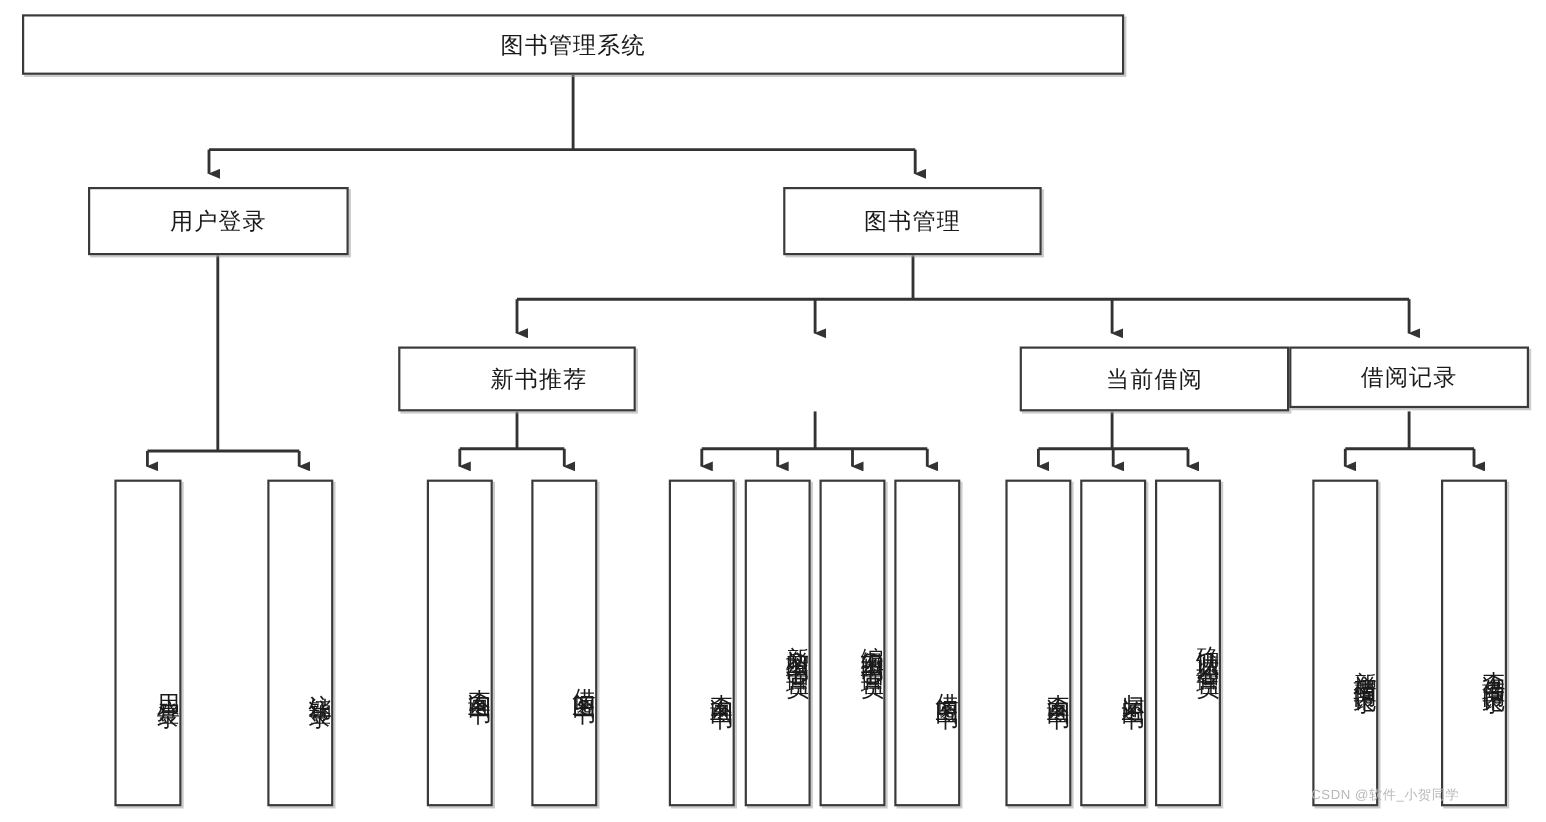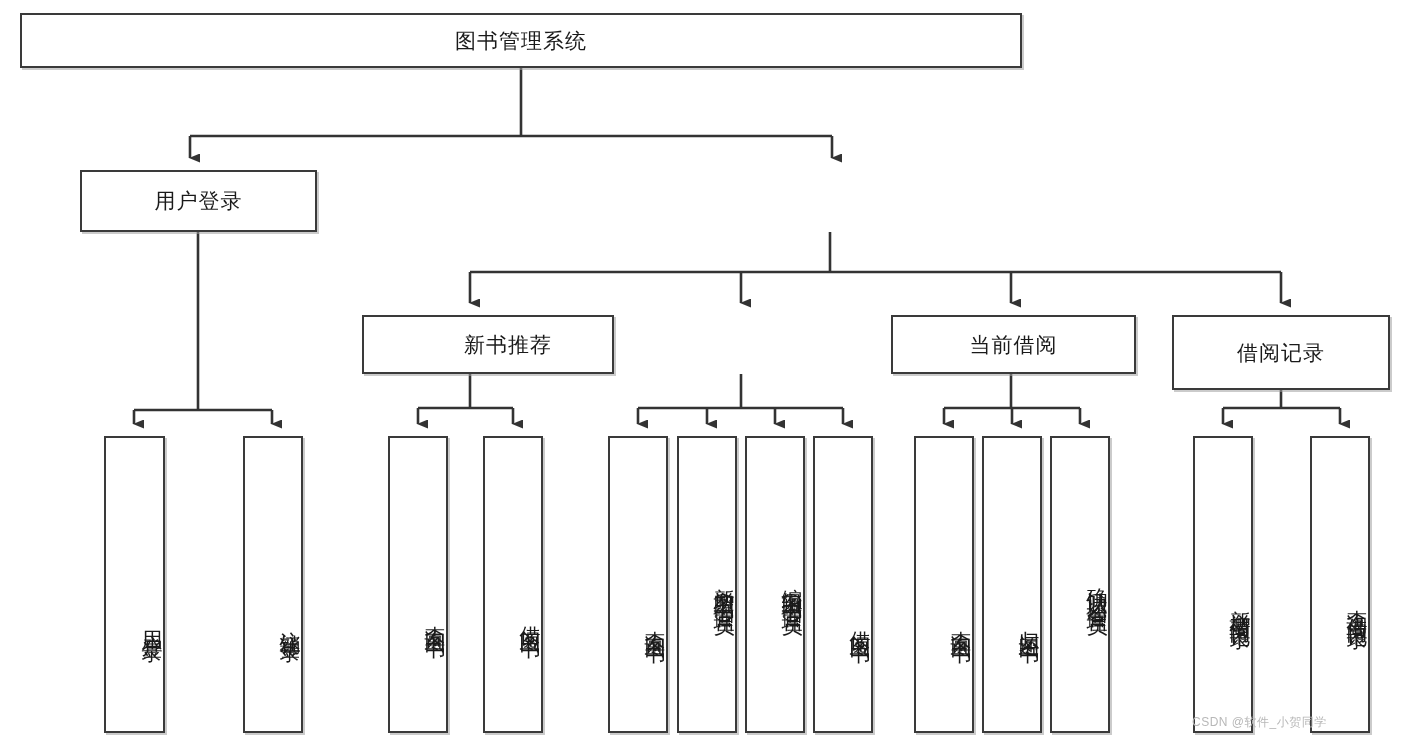--- a/index.html
+++ b/index.html
@@ -117,28 +117,31 @@
     </g>
   </svg>
 
   <div class="node node-h" style="left:20px; top:13px; width:1002px; height:55px;">
     <span>图书管理系统</span>
   </div>
 
   <div class="node node-h" style="left:80px; top:170px; width:237px; height:62px;">
     <span>用户登录</span>
   </div>
+  <div class="node node-h" style="left:712px; top:170px; width:235px; height:62px;">
+    <span>图书管理</span>
+  </div>
 
-  <div class="node node-h" style="left:362px; top:315px; width:252px; height:59px;padding-left:40px;">
+  <div class="node node-h" style="left:362px; top:315px; width:216px; height:59px;padding-left:40px;">
     <span>新书推荐</span>
   </div>
-  <div class="node node-h" style="left:891px; top:315px; width:245px; height:59px;text-align:center;">
+  <div class="node node-h" style="left:927px; top:315px; width:245px; height:59px;text-align:center;">
     <span>当前借阅</span>
   </div>
-  <div class="node node-h" style="left:1172px; top:315px; width:218px; height:75px;">
+  <div class="node node-h" style="left:1172px; top:315px; width:218px; height:56px;">
     <span>借阅记录</span>
   </div>
 
   <div class="node node-v" style="left:104px; top:436px; width:61px; height:297px; padding-top:74px;">
     <span>用户登录</span>
   </div>
   <div class="node node-v" style="left:243px; top:436px; width:60px; height:297px; padding-top:74px;">
     <span>注销登录</span>
   </div>
 

